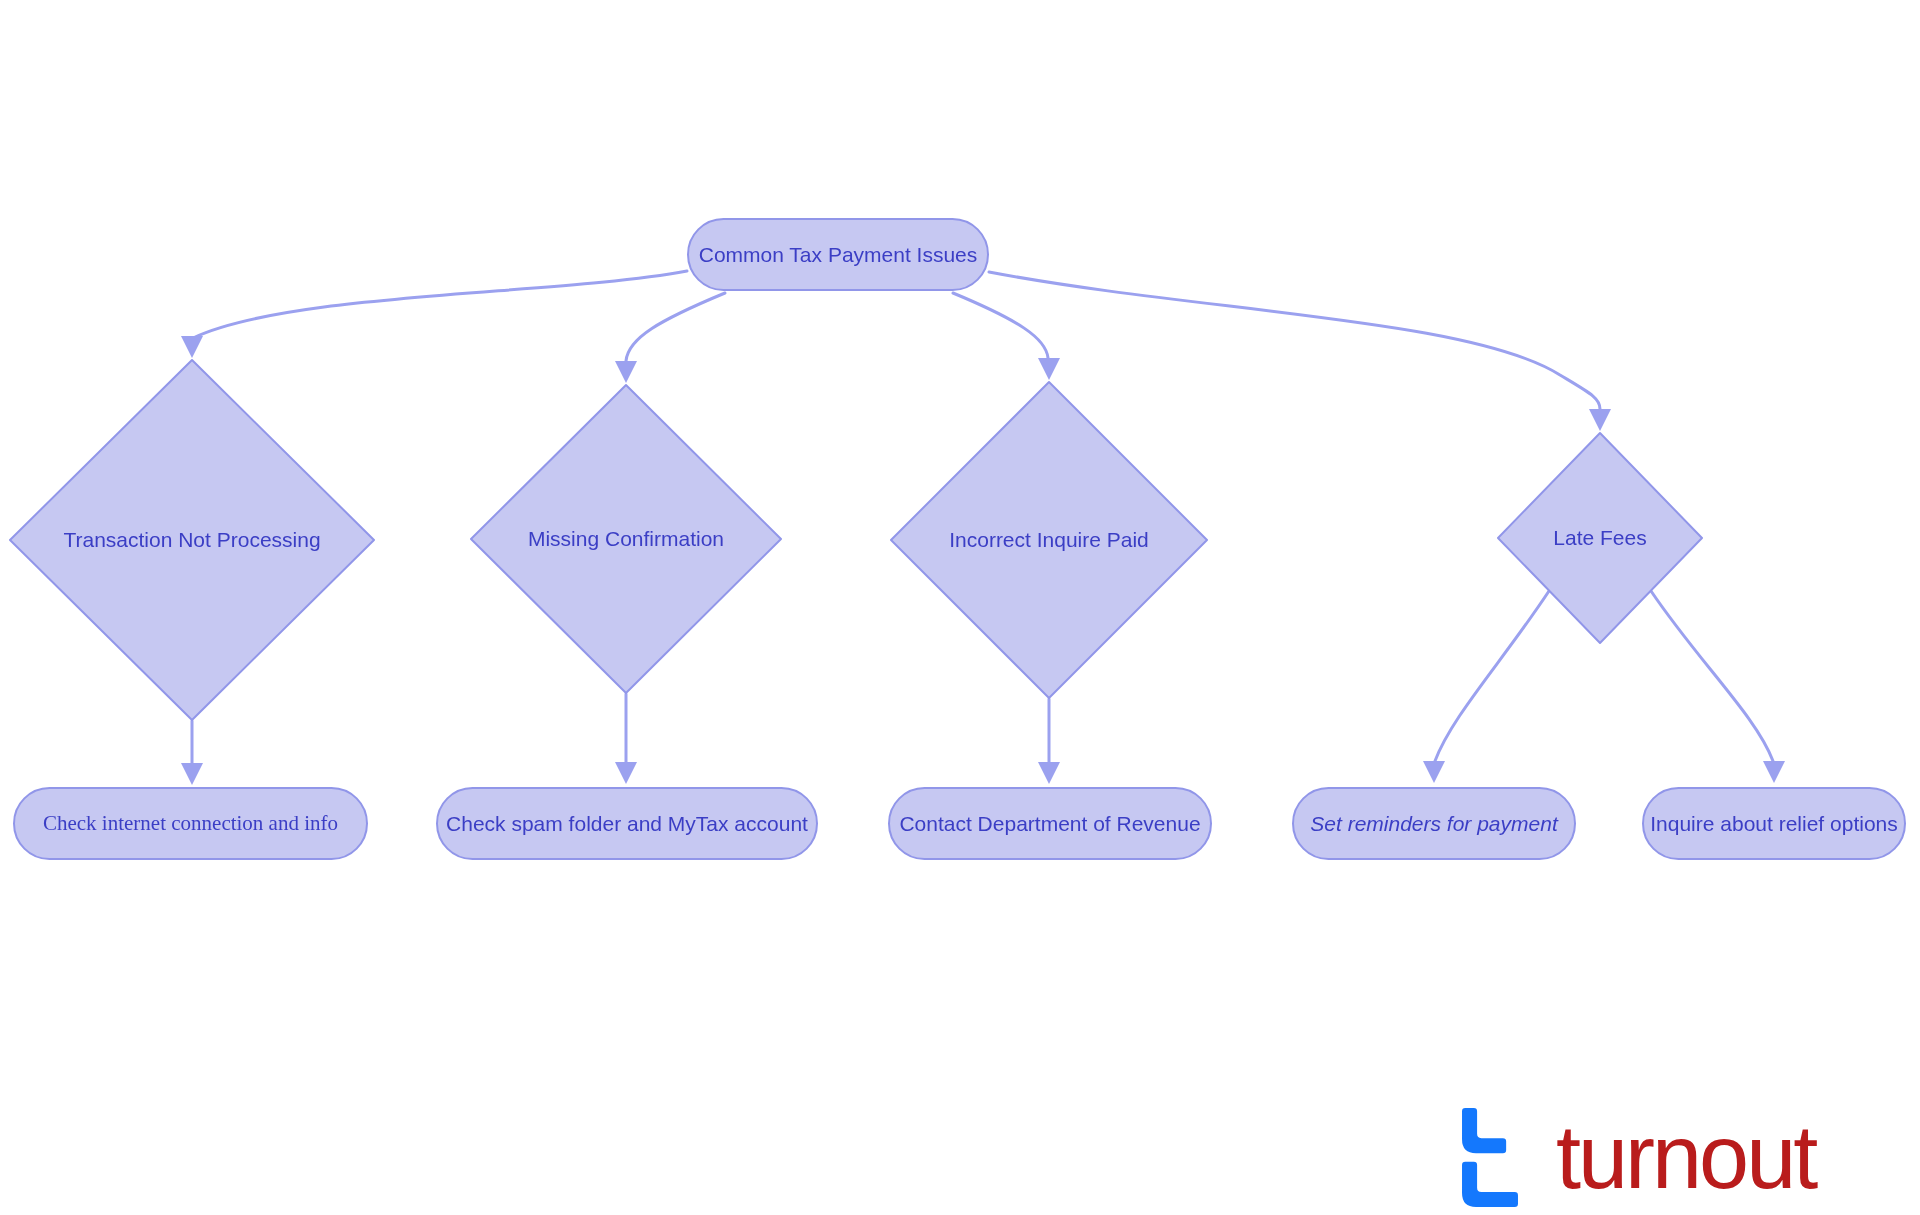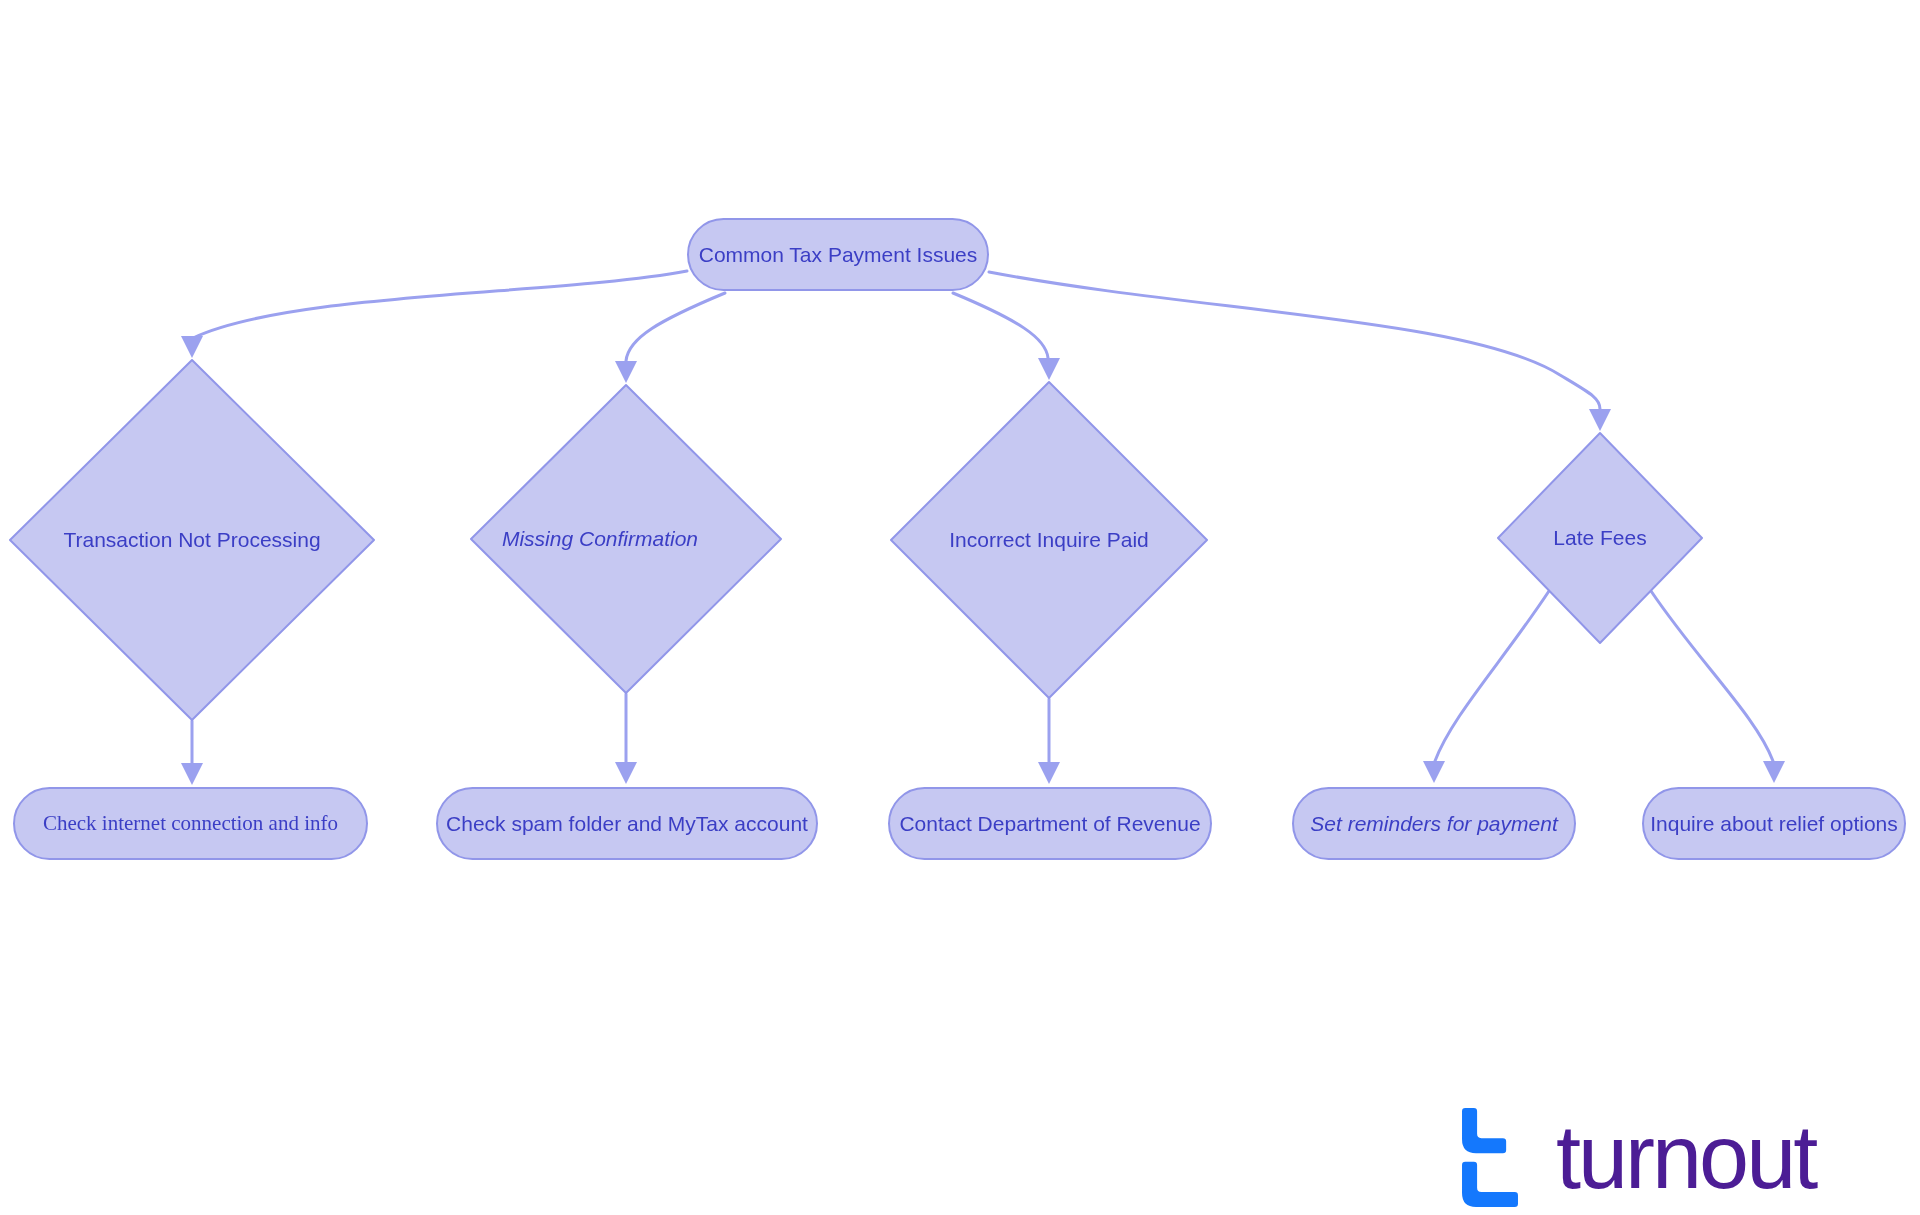--- a/index.html
+++ b/index.html
@@ -54,21 +54,21 @@
     display: flex;
     align-items: flex-start;
   }
   .logo-text {
     margin-left: 38px;
     margin-top: 4px;
     font-size: 90px;
     font-weight: 500;
     letter-spacing: -3px;
     line-height: 1;
-    color: #4c1d95;
+    color: #b91c1c;
   }
 </style>
 </head>
 <body>
 
 <div class="stage">
 
   <svg class="canvas" viewBox="0 0 1920 1215" xmlns="http://www.w3.org/2000/svg">
 
     <g fill="none" stroke-width="3" stroke-linecap="round" stroke="#9ba1ef">
@@ -101,21 +101,21 @@
       <polygon points="1049,382 1207,540 1049,698 891,540"></polygon>
       <polygon points="1600,433 1702,538 1600,643 1498,538"></polygon>
     </g>
   </svg>
 
   <div class="pill" style="left:687px; top:218px; width:302px;">
     <span>Common Tax Payment Issues</span>
   </div>
 
   <div class="dlabel" style="left:192px; top:540px;">Transaction Not Processing</div>
-  <div class="dlabel" style="left:600px; top:539px;font-style:italic;">Missing Confirmation</div>
+  <div class="dlabel" style="left:626px; top:539px;">Missing Confirmation</div>
   <div class="dlabel" style="left:1049px; top:540px;">Incorrect Inquire Paid</div>
   <div class="dlabel" style="left:1600px; top:538px;">Late Fees</div>
 
   <div class="pill" style="left:13px; top:787px; width:355px;font-family:Liberation Serif, serif;">
     <span>Check internet connection and info</span>
   </div>
   <div class="pill" style="left:888px; top:787px; width:324px;">
     <span>Contact Department of Revenue</span>
   </div>
   <div class="pill" style="left:436px; top:787px; width:382px;">

